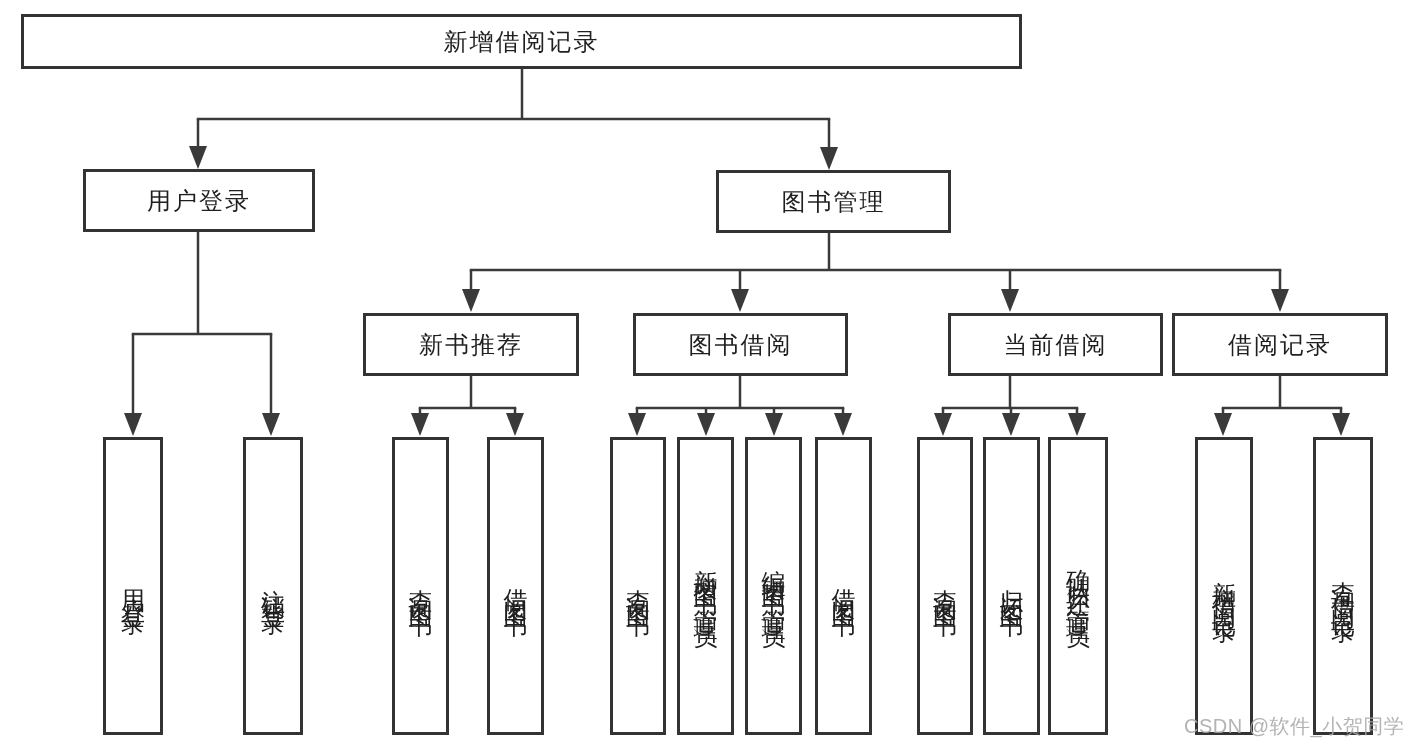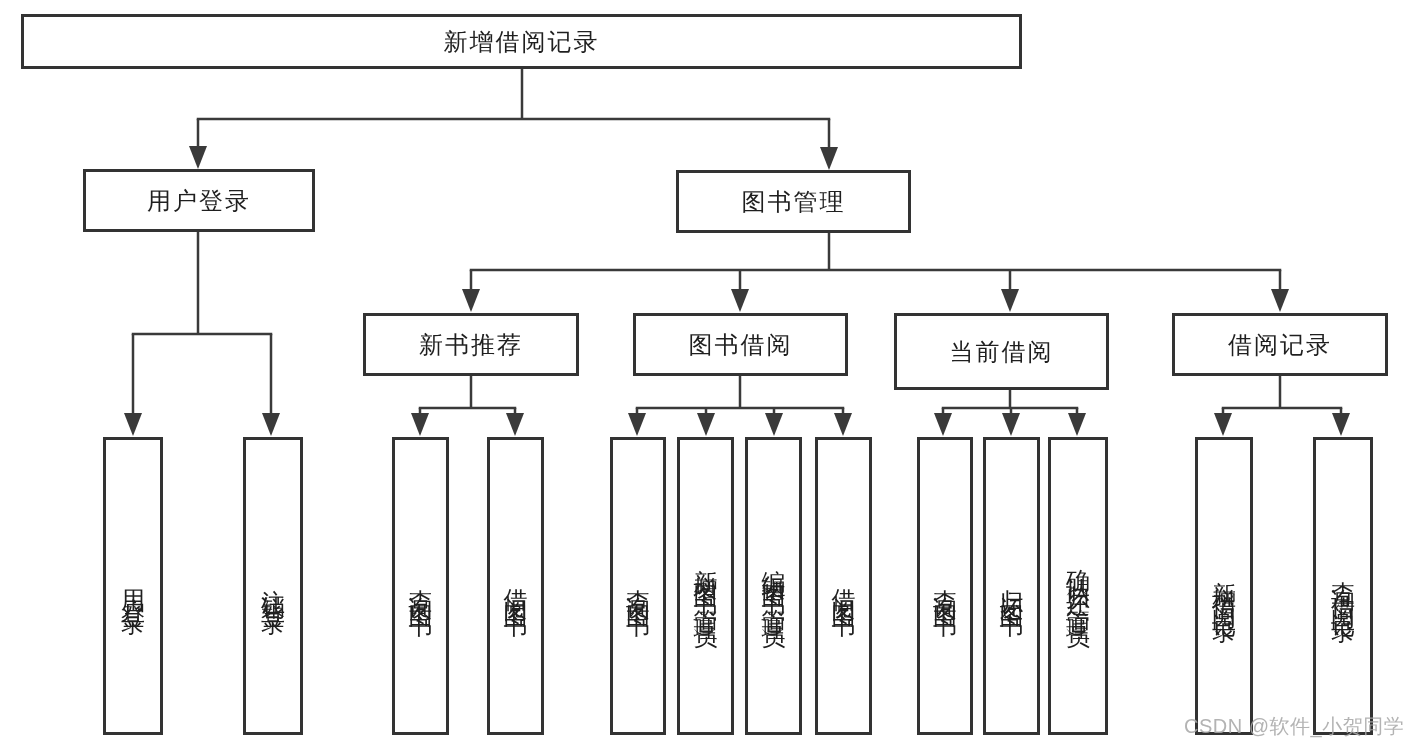--- a/index.html
+++ b/index.html
@@ -98,31 +98,31 @@
     </g>
   </svg>
 
   <div class="box" style="left:21px;top:14px;width:1001px;height:55px">
     <span>新增借阅记录</span>
   </div>
 
   <div class="box" style="left:83px;top:169px;width:232px;height:63px">
     <span>用户登录</span>
   </div>
-  <div class="box" style="left:676px;top:170px;width:235px;height:63px">
+  <div class="box" style="left:716px;top:170px;width:235px;height:63px">
     <span>图书管理</span>
   </div>
 
   <div class="box" style="left:633px;top:313px;width:215px;height:63px">
     <span>图书借阅</span>
   </div>
   <div class="box" style="left:363px;top:313px;width:216px;height:63px">
     <span>新书推荐</span>
   </div>
-  <div class="box" style="left:894px;top:313px;width:215px;height:77px">
+  <div class="box" style="left:948px;top:313px;width:215px;height:63px">
     <span>当前借阅</span>
   </div>
   <div class="box" style="left:1172px;top:313px;width:216px;height:63px">
     <span>借阅记录</span>
   </div>
 
   <div class="box leaf" style="left:103px;top:437px;width:60px;height:298px">
     <span class="vtext">用户登录</span>
   </div>
   <div class="box leaf" style="left:243px;top:437px;width:60px;height:298px">

